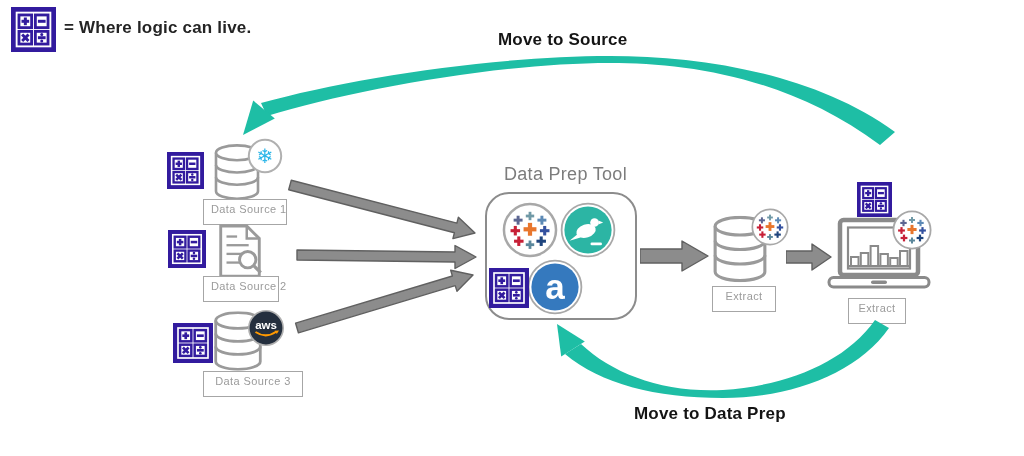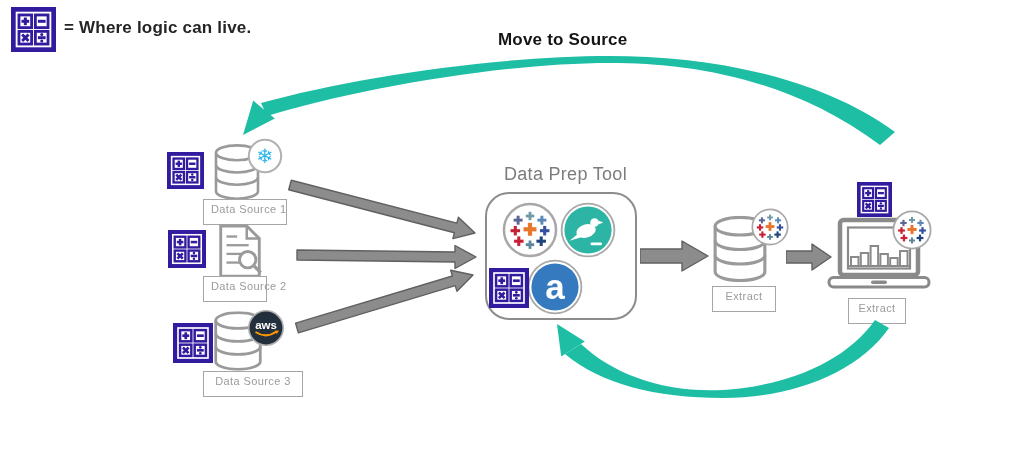--- a/index.html
+++ b/index.html
@@ -123,21 +123,21 @@
     <svg class="abs" style="left:215px;top:224px" width="50" height="54" viewBox="0 0 50 56">
       <path d="M5,2 H32 L45,15 V54 H5 Z" fill="#fff" stroke="#9a9a9a" stroke-width="3"></path>
       <path d="M32,2 V15 H45" fill="none" stroke="#9a9a9a" stroke-width="2.6"></path>
       <line x1="11" y1="13" x2="22" y2="13" stroke="#9a9a9a" stroke-width="2.4"></line>
       <line x1="11" y1="22" x2="34" y2="22" stroke="#9a9a9a" stroke-width="2.4"></line>
       <line x1="11" y1="31" x2="34" y2="31" stroke="#9a9a9a" stroke-width="2.4"></line>
       <line x1="11" y1="40" x2="25" y2="40" stroke="#9a9a9a" stroke-width="2.4"></line>
       <circle cx="33" cy="37" r="8.5" fill="#fff" stroke="#9a9a9a" stroke-width="3"></circle>
       <line x1="39.5" y1="43.5" x2="46.5" y2="50.5" stroke="#9a9a9a" stroke-width="3.4"></line>
     </svg>
-    <div class="abs tag" style="left:203px;top:276px;width:64px">Data Source 2</div>
+    <div class="abs tag" style="left:203px;top:276px;width:76px">Data Source 2</div>
   </div>
 
   <div>
     <svg class="abs" style="left:173px;top:323px" width="40" height="40" viewBox="0 0 48 48">
         <use href="#calc"></use>
       </svg>
     <svg class="abs" style="left:212px;top:311px" width="52" height="60" viewBox="0 0 56 64">
         <use href="#cyl"></use>
       </svg>
     <svg class="abs" style="left:247px;top:309px" width="38" height="38" viewBox="0 0 38 38">
@@ -222,14 +222,15 @@
     <svg class="abs" style="left:892px;top:210px" width="40" height="40" viewBox="0 0 40 40">
         <use href="#tab"></use>
       </svg>
     <div class="abs tag" style="left:848px;top:298px;width:58px">Extract</div>
   </div>
 
   <svg class="abs" style="left:545px;top:318px" width="350" height="95" viewBox="0 0 350 95">
     <path d="M330,2 C300,45 240,68 178,72 C118,75 68,56 36,26 L20,36 C56,66 110,80 178,80 C245,80 312,56 344,10 Z" fill="#1EBEA5"></path>
     <polygon points="12,6 39.8,23.4 16.2,38.6" fill="#1EBEA5"></polygon>
   </svg>
+  <div class="abs flow-label" style="left:634px;top:404px">Move to Data Prep</div>
 
 </div>
 
 </body></html>

